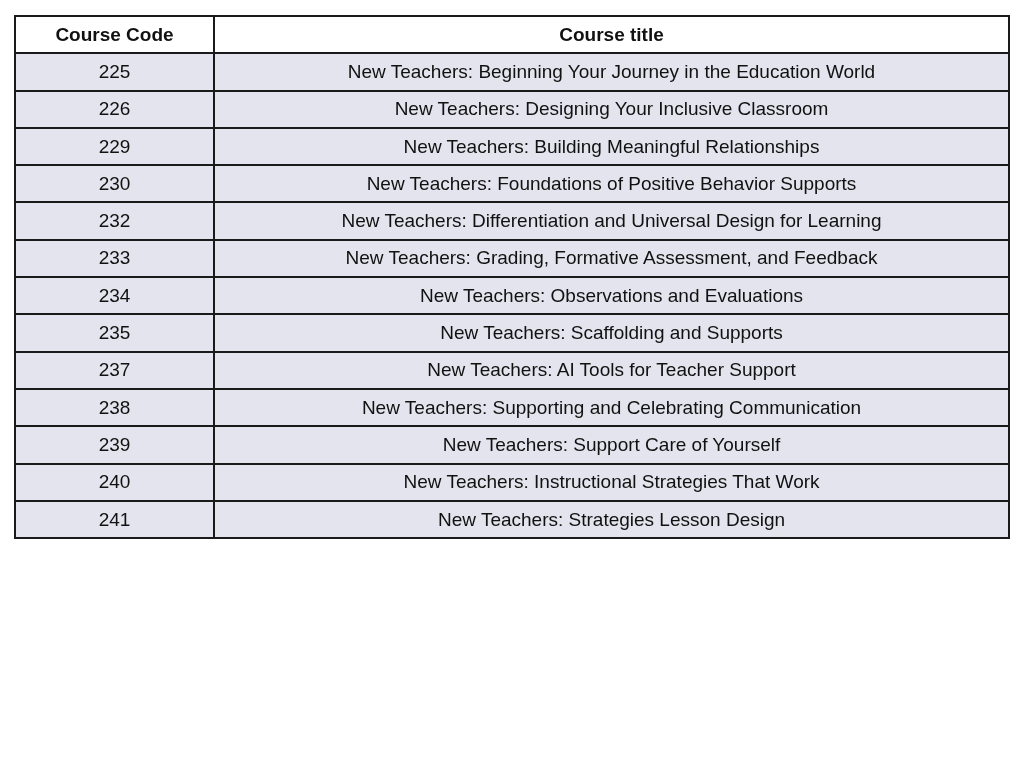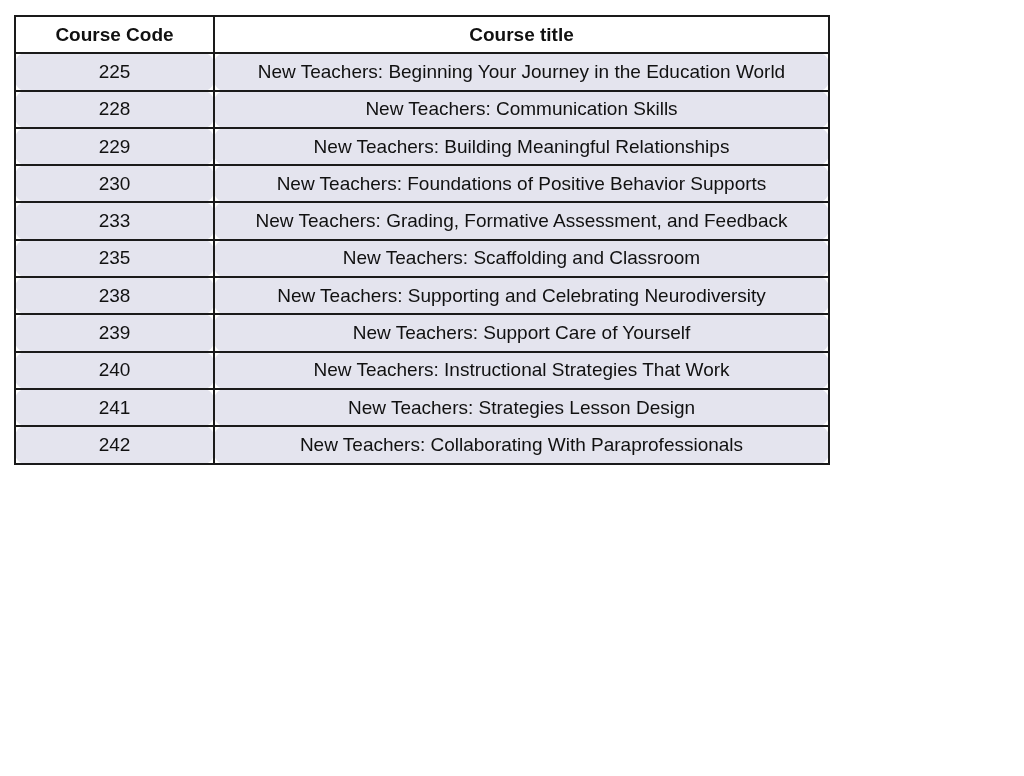--- a/index.html
+++ b/index.html
@@ -1,32 +1,32 @@
 <!DOCTYPE html>
 <html><head>
 <meta charset="utf-8">
 <style>
   html, body { margin: 0; padding: 0; background: #ffffff; }
   body { width: 1024px; height: 776px; position: relative; overflow: hidden; }
   table.courses {
     position: absolute; left: 14px; top: 15px;
-    width: 816px;
+    width: 996px;
     border-collapse: collapse;
     font-family: "Liberation Sans", sans-serif;
     font-size: 19px;
     color: #111111;
   }
   table.courses th, table.courses td {
     border: 2px solid #1a1a1a;
     text-align: center;
     height: 35.3px;
     padding: 0;
   }
   table.courses th { background: #ffffff; font-weight: bold; }
-  table.courses td { background: #e4e4ee; border-radius: 11px; }
+  table.courses td { background: #e4e4ee; }
   col.code { width: 199px; }
 </style>
 </head>
 <body>
 
 <table class="courses">
   <colgroup>
       <col class="code">
       <col>
     </colgroup>
@@ -35,53 +35,61 @@
       <th>Course Code</th>
       <th>Course title</th>
     </tr>
   </thead>
   <tbody id="rows">
       <tr>
         <td>225</td>
         <td>New Teachers: Beginning Your Journey in the Education World</td>
       </tr>
       <tr>
-        <td>228</td>
-        <td>New Teachers: Communication Skills</td>
+        <td>226</td>
+        <td>New Teachers: Designing Your Inclusive Classroom</td>
       </tr>
       <tr>
         <td>229</td>
         <td>New Teachers: Building Meaningful Relationships</td>
       </tr>
       <tr>
         <td>230</td>
         <td>New Teachers: Foundations of Positive Behavior Supports</td>
       </tr>
       <tr>
+        <td>232</td>
+        <td>New Teachers: Differentiation and Universal Design for Learning</td>
+      </tr>
+      <tr>
         <td>233</td>
         <td>New Teachers: Grading, Formative Assessment, and Feedback</td>
       </tr>
       <tr>
+        <td>234</td>
+        <td>New Teachers: Observations and Evaluations</td>
+      </tr>
+      <tr>
         <td>235</td>
-        <td>New Teachers: Scaffolding and Classroom</td>
+        <td>New Teachers: Scaffolding and Supports</td>
+      </tr>
+      <tr>
+        <td>237</td>
+        <td>New Teachers: AI Tools for Teacher Support</td>
       </tr>
       <tr>
         <td>238</td>
-        <td>New Teachers: Supporting and Celebrating Neurodiversity</td>
+        <td>New Teachers: Supporting and Celebrating Communication</td>
       </tr>
       <tr>
         <td>239</td>
         <td>New Teachers: Support Care of Yourself</td>
       </tr>
       <tr>
         <td>240</td>
         <td>New Teachers: Instructional Strategies That Work</td>
       </tr>
       <tr>
         <td>241</td>
         <td>New Teachers: Strategies Lesson Design</td>
       </tr>
-      <tr>
-        <td>242</td>
-        <td>New Teachers: Collaborating With Paraprofessionals</td>
-      </tr>
     </tbody>
 </table>
 
 </body></html>

